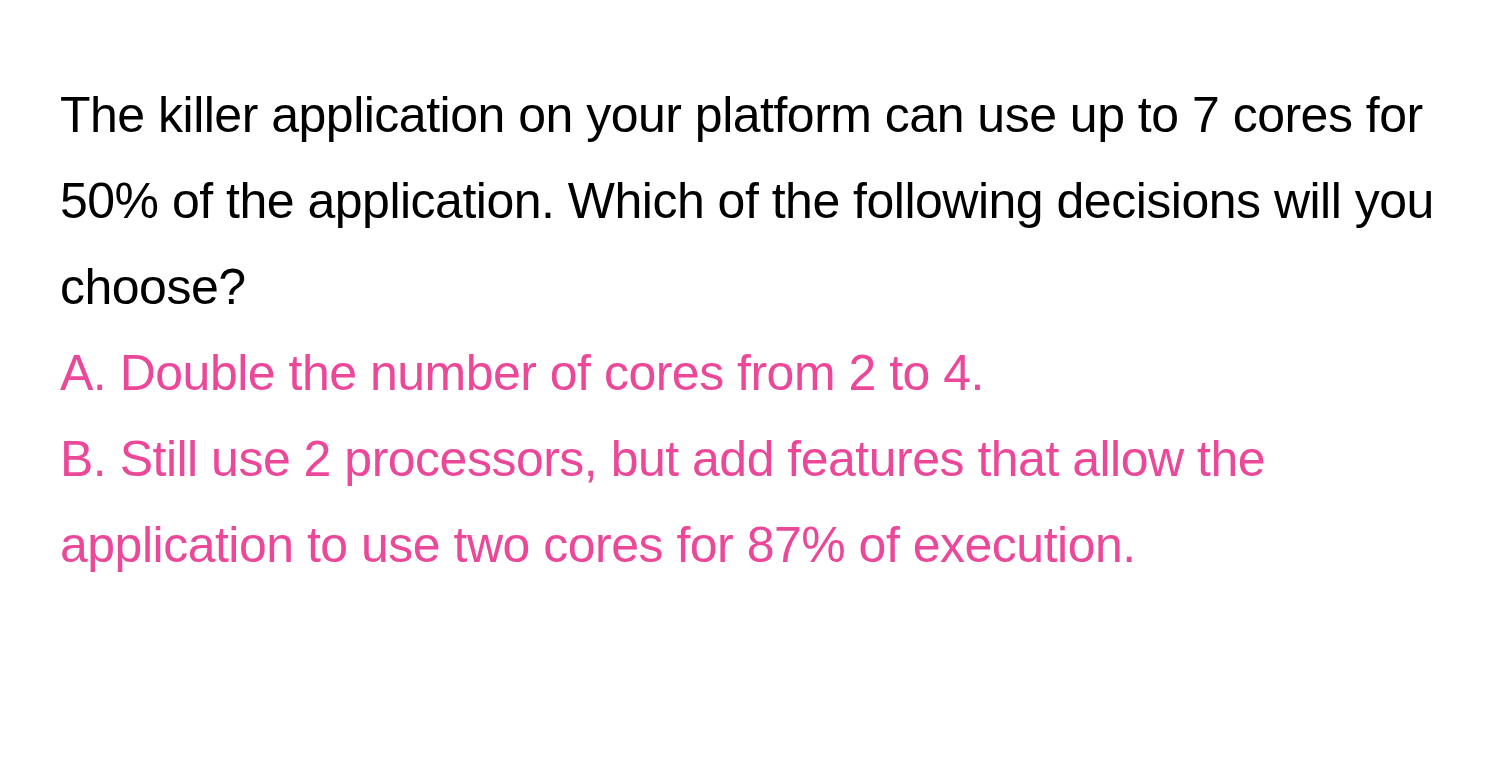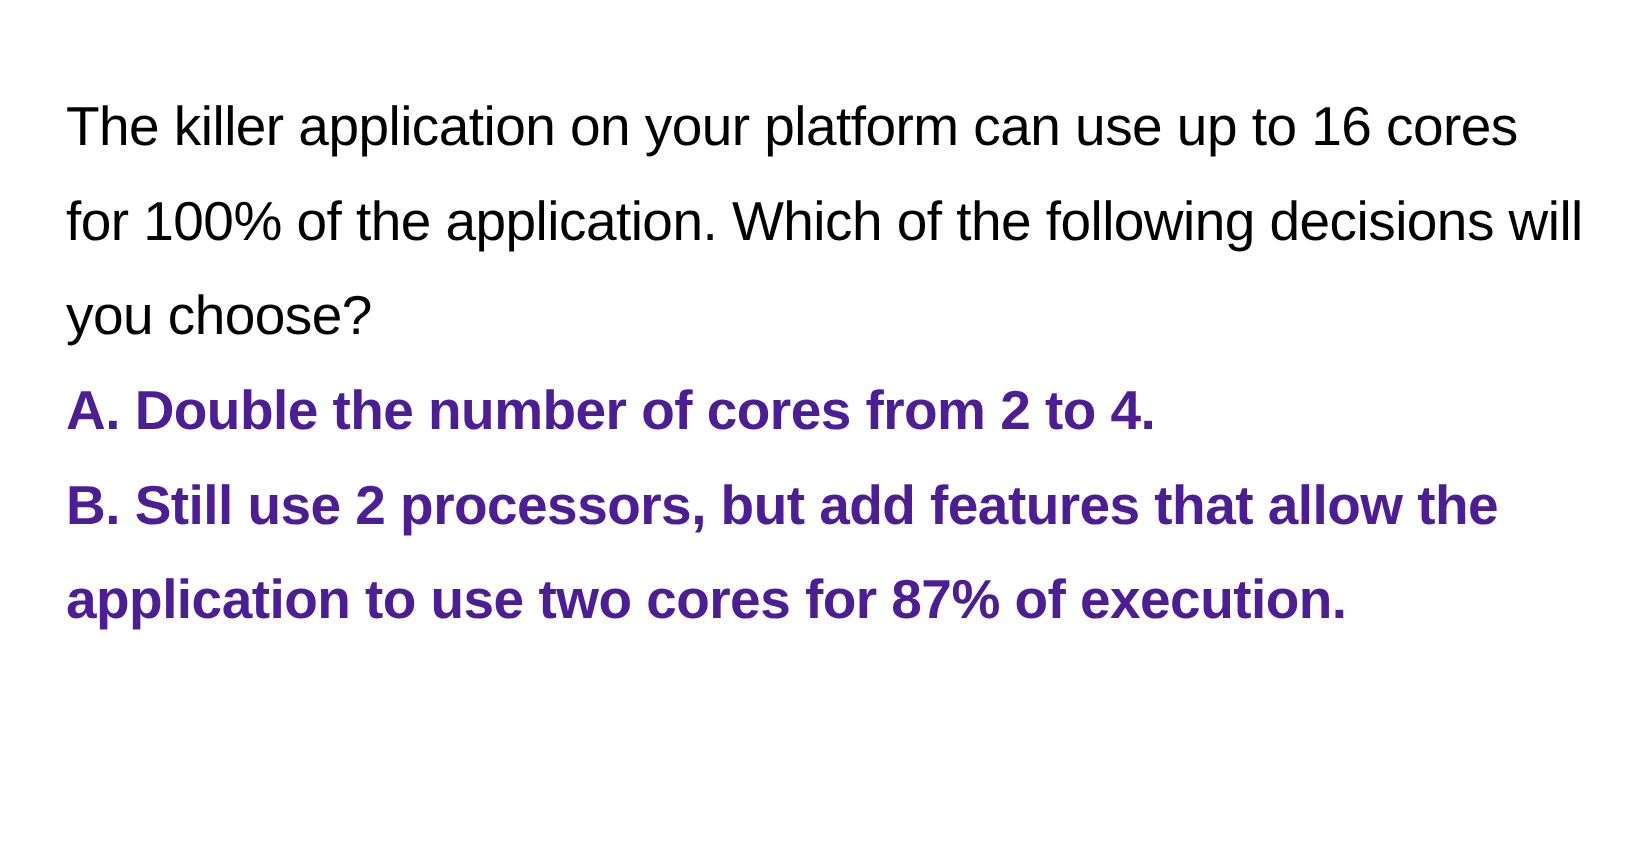--- a/index.html
+++ b/index.html
@@ -17,29 +17,29 @@
     .question-text {
       font-size: 50px;
       line-height: 1.72;
       color: #000000;
       font-weight: 400;
       letter-spacing: -0.5px;
     }
     .option {
       font-size: 50px;
       line-height: 1.72;
-      color: #4c1d95;
-      font-weight: 700;
+      color: #ec4899;
+      font-weight: 400;
       letter-spacing: -0.5px;
     }
   </style>
 </head>
 <body>
 
-<div class="question-text">The killer application on your platform can use up to 16 cores for 100% of the application. Which of the following decisions will you choose?</div>
+<div class="question-text">The killer application on your platform can use up to 7 cores for 50% of the application. Which of the following decisions will you choose?</div>
 <div class="option">
   <span>A.</span>
   <span>Double the number of cores from 2 to 4.</span>
 </div>
 <div class="option">
   <span>B.</span>
   <span>Still use 2 processors, but add features that allow the application to use two cores for 87% of execution.</span>
 </div>
 
 </body></html>

